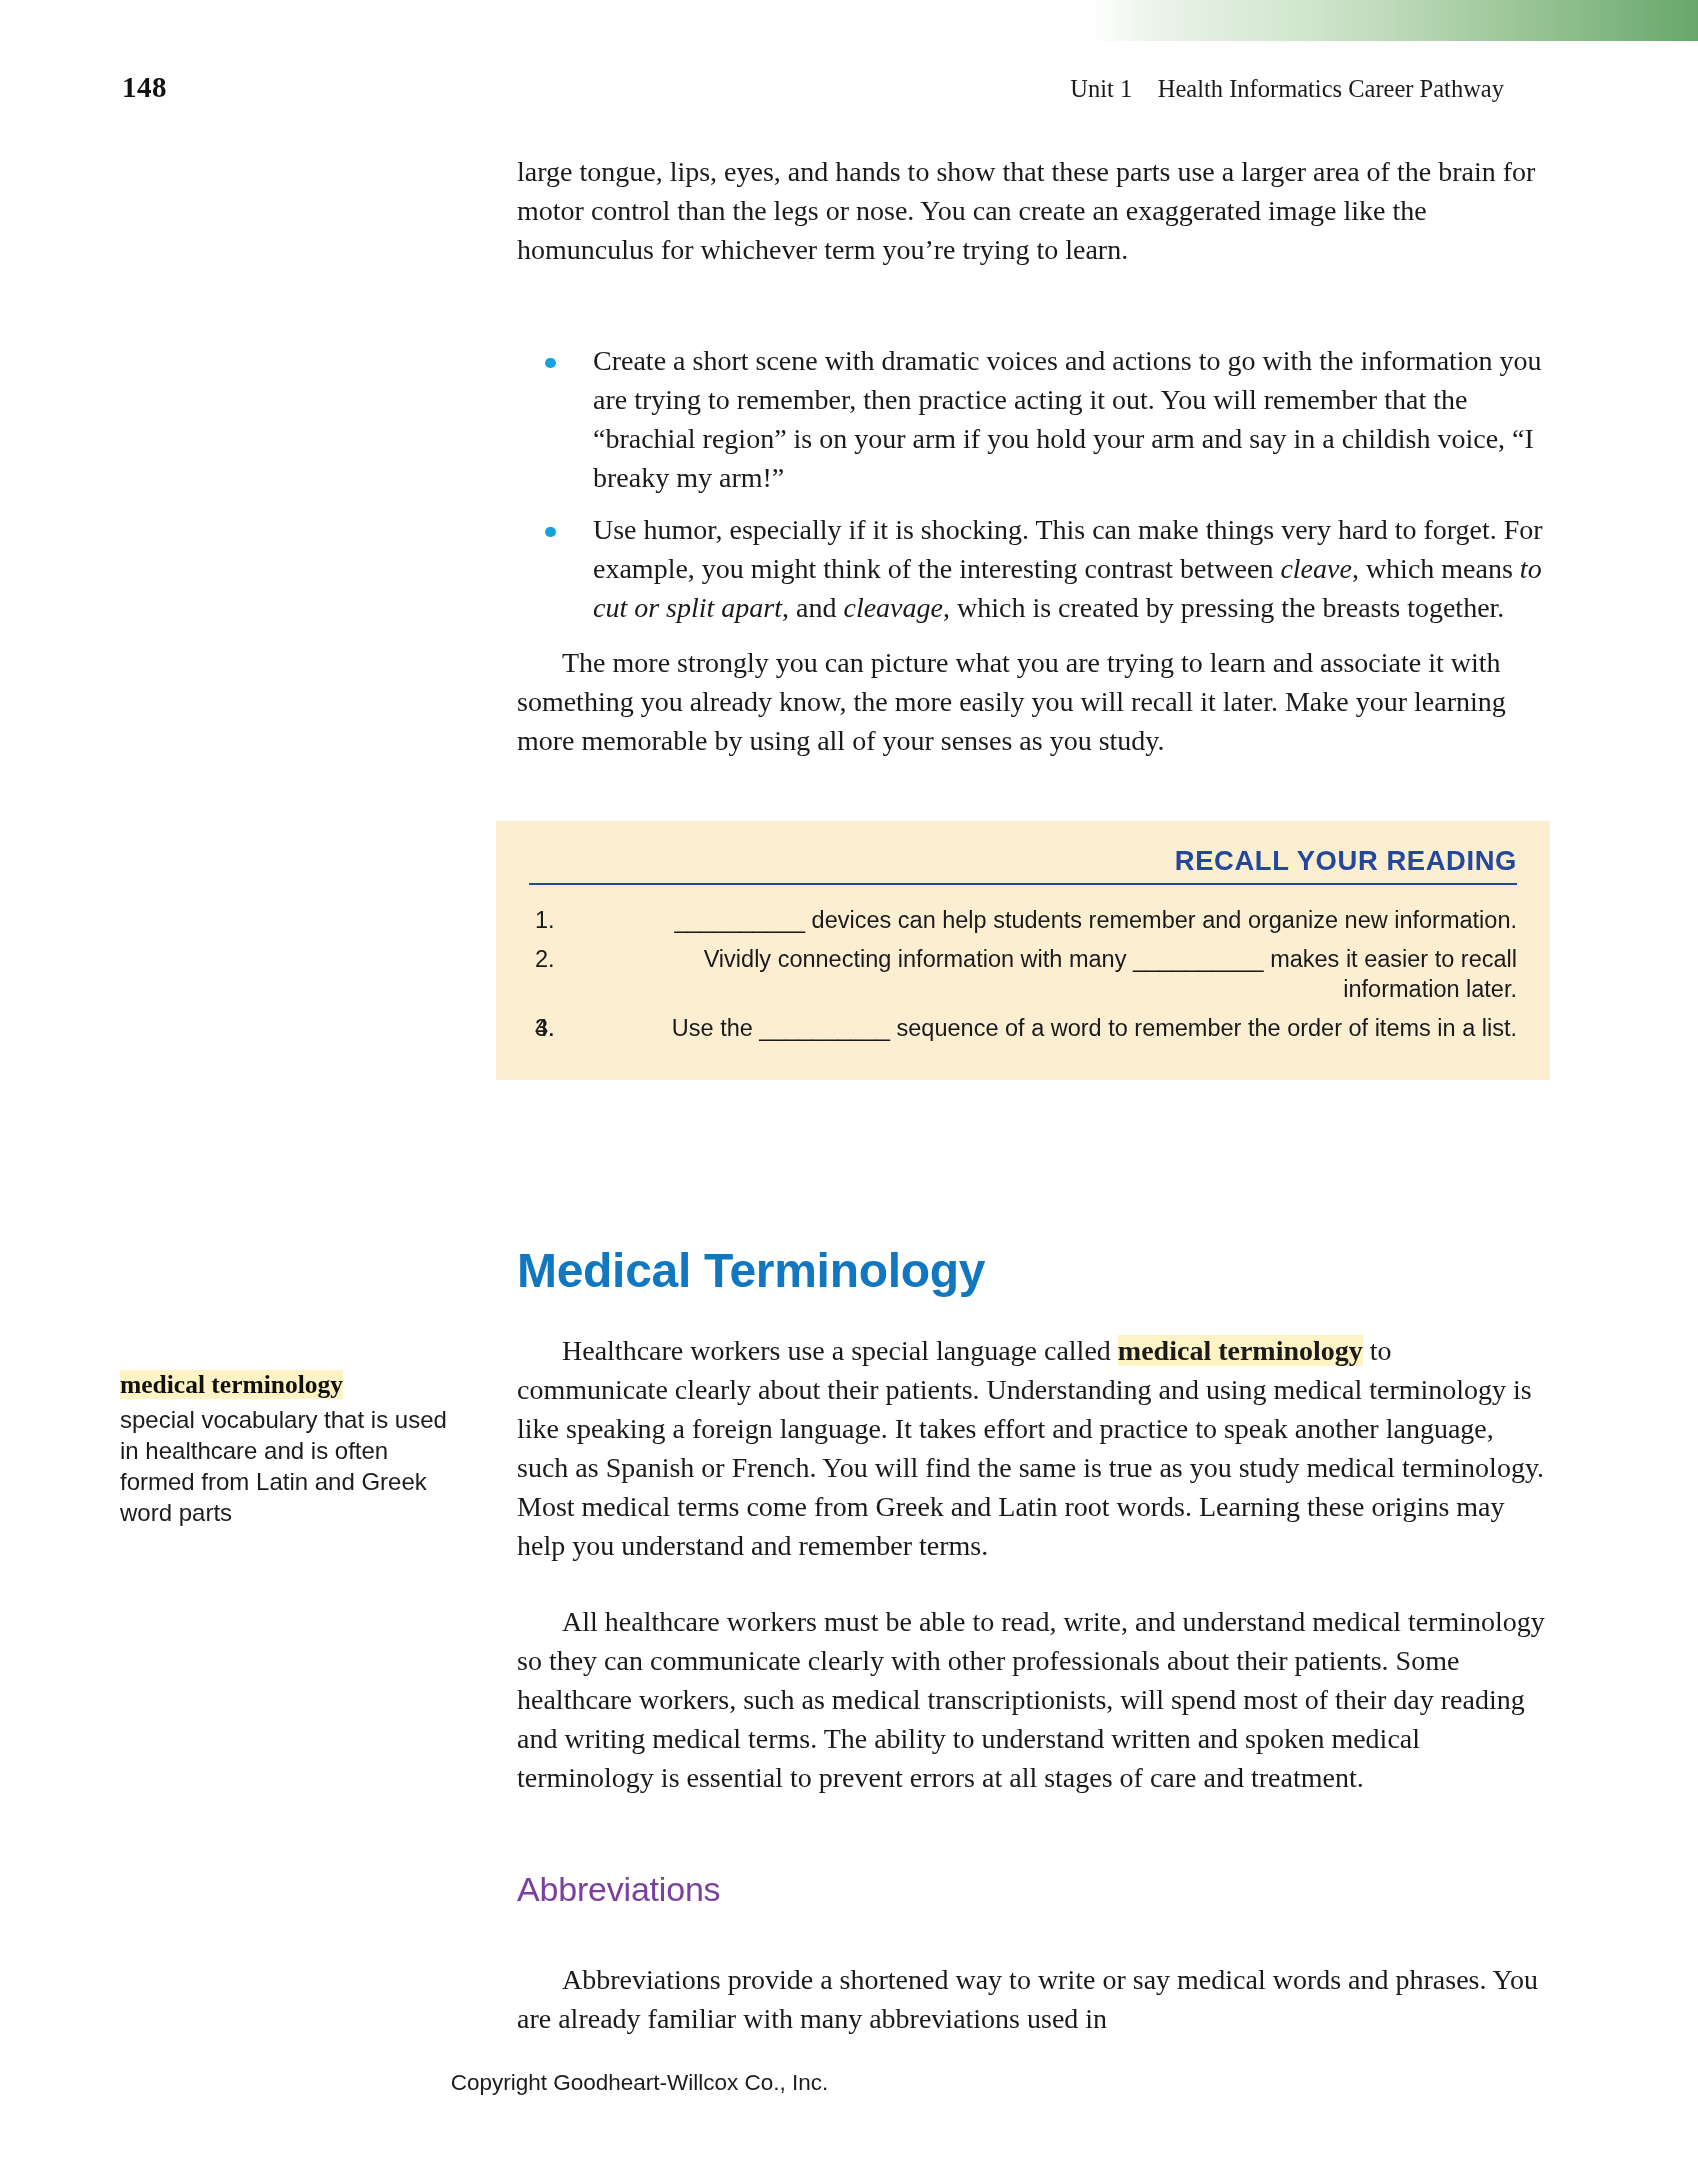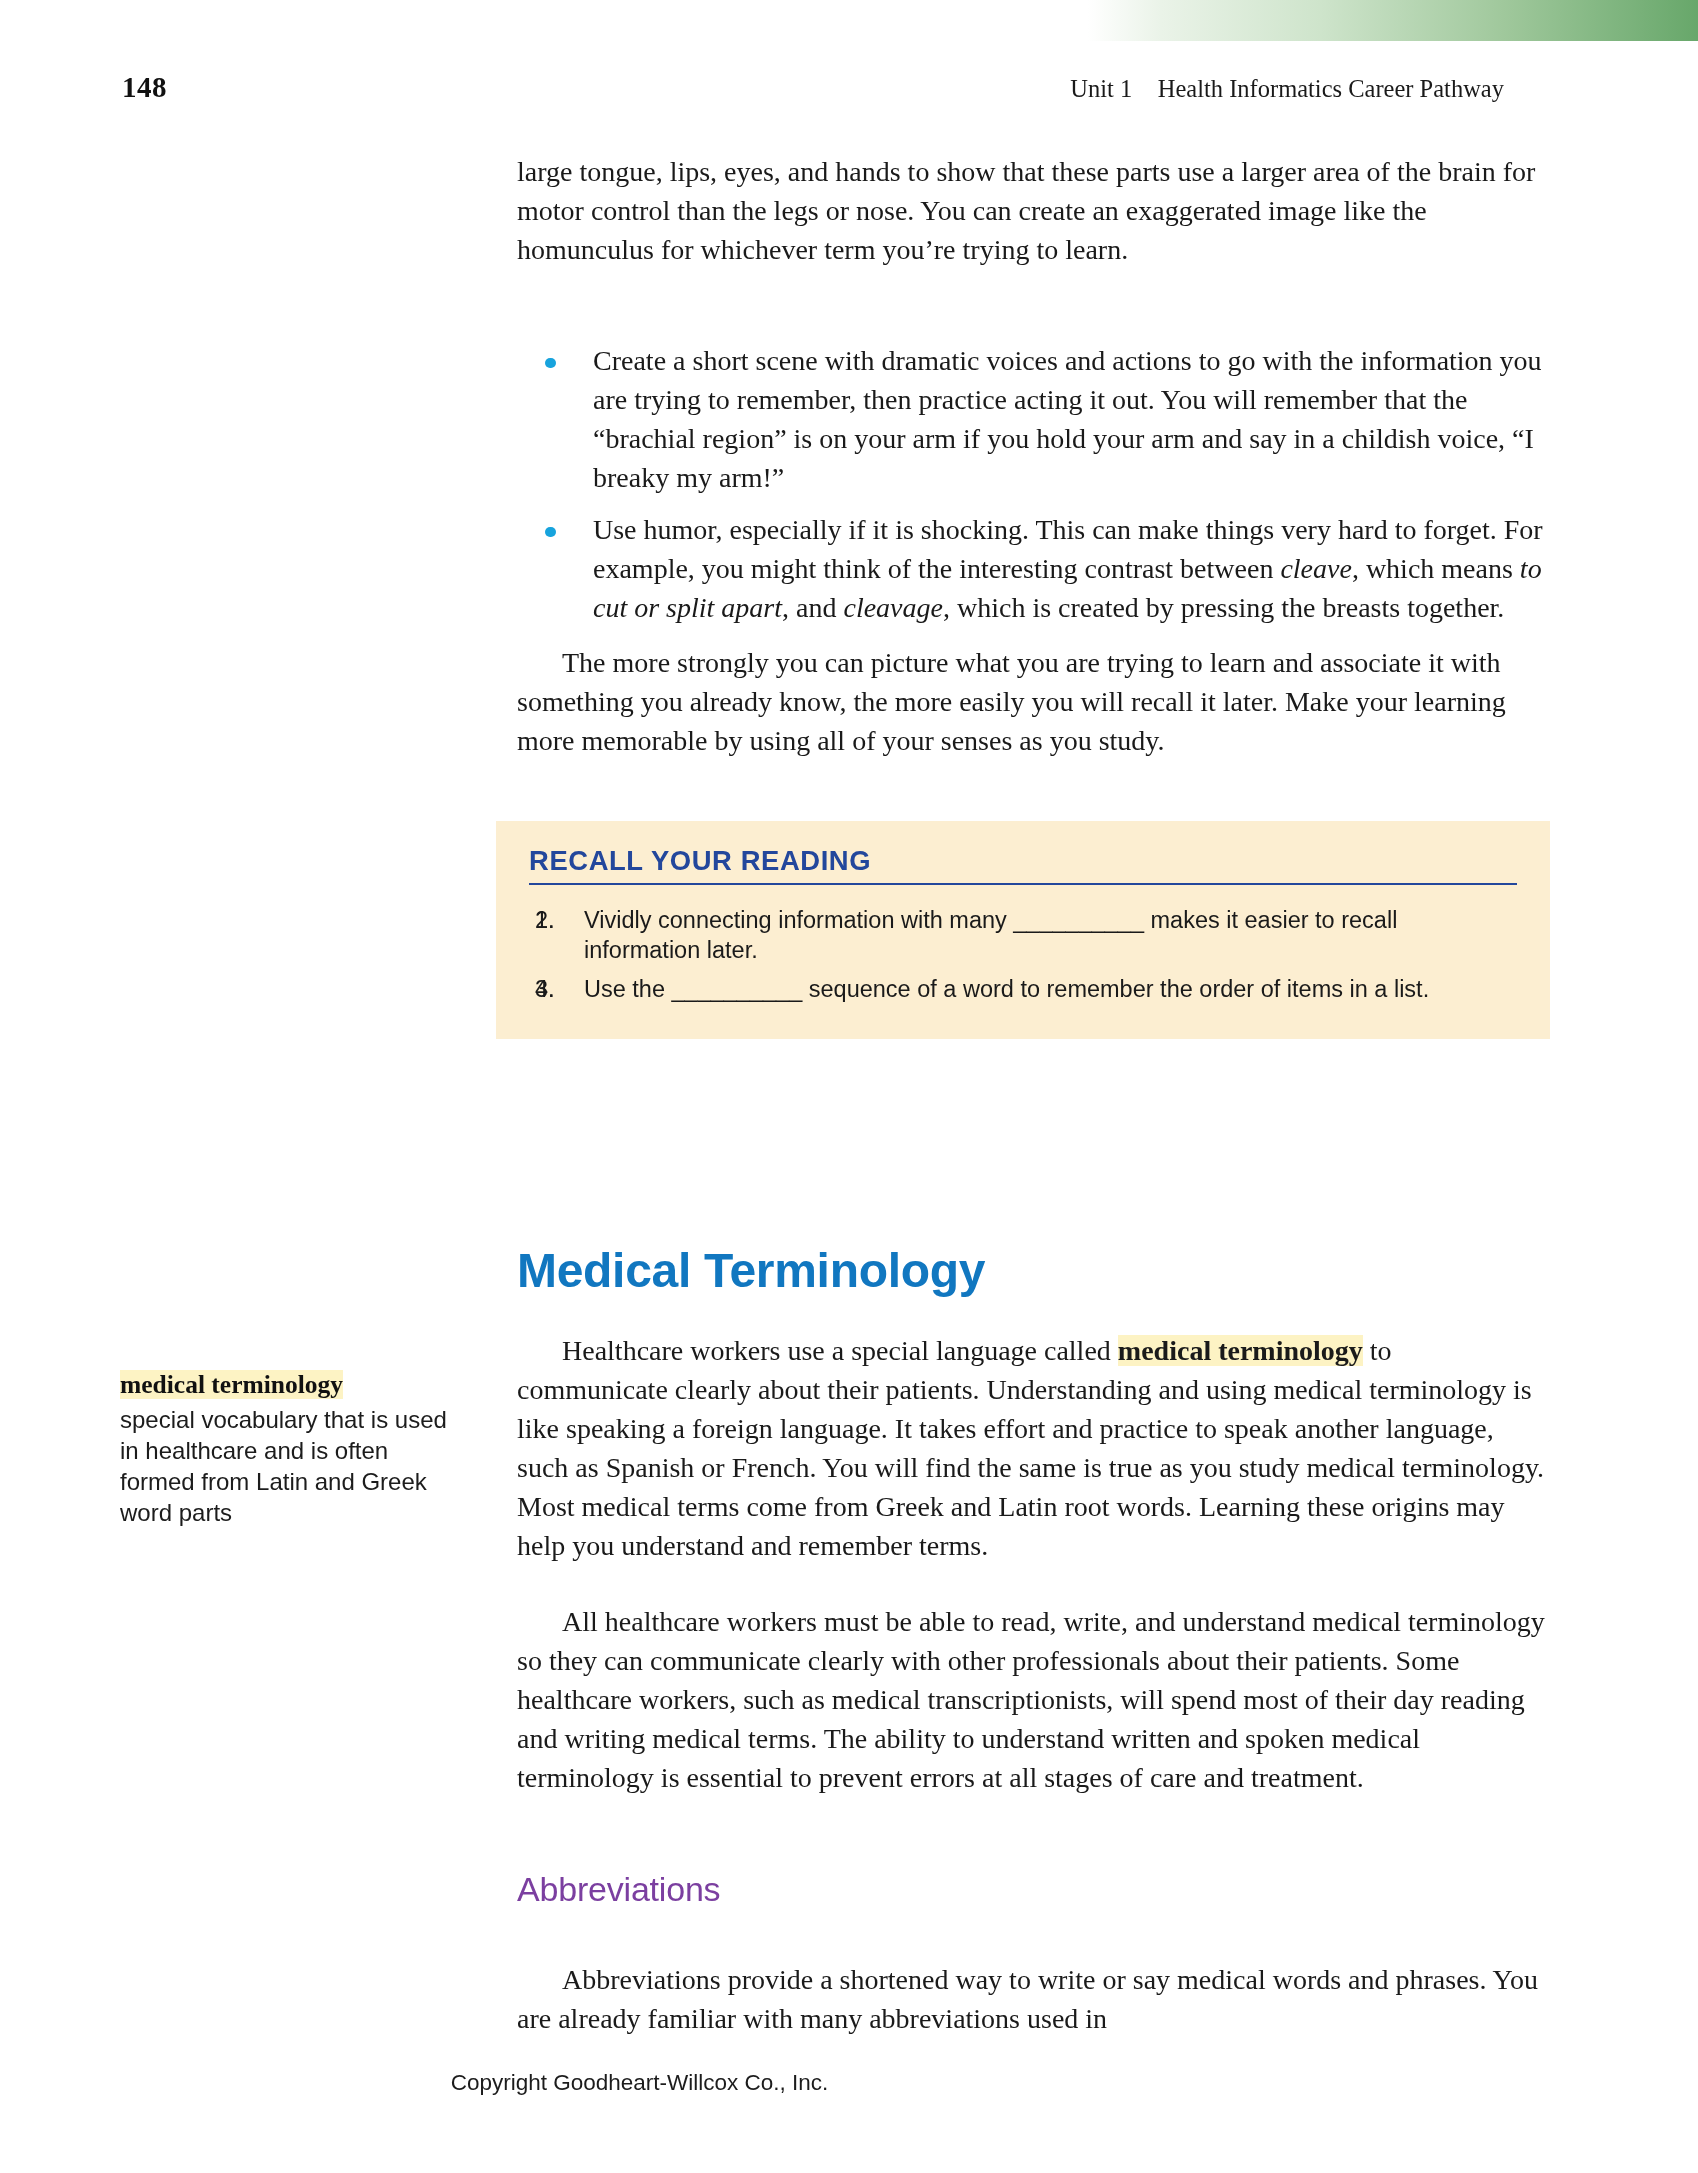--- a/index.html
+++ b/index.html
@@ -99,22 +99,23 @@
     background: #17a3dd;
   }
   em.ital { font-style: italic; }
 
   
   .recall-box {
     position: absolute;
     left: 496px;
     top: 821px;
     width: 1054px;
-    height: 218px;
+    height: 259px;
     background: #fceed1;
+    text-align: right;
   }
   .recall-inner {
     padding: 23.5px 33px 19.6px 33px;
   }
   .recall-title {
     font-family: "Liberation Sans", sans-serif;
     font-weight: bold;
     font-size: 27.4px;
     letter-spacing: 0.6px;
     color: #23479c;
@@ -258,20 +259,21 @@
 <div class="block" style="top:643px;">
   <p class="body indent">The more strongly you can picture what you are trying to learn and associate it with something you already know, the more easily you will recall it later. Make your learning more memorable by using all of your senses as you study.</p>
 </div>
 
 <div class="recall-box">
   <div class="recall-inner">
     <div class="recall-title">RECALL YOUR READING</div>
     <ol class="recall-list">
       <li>
         <span class="num">1.</span>
+        <span>__________ devices can help students remember and organize new information.</span>
       </li>
       <li>
         <span class="num">2.</span>
         <span>Vividly connecting information with many __________ makes it easier to recall information later.</span>
       </li>
       <li>
         <span class="num">3.</span>
       </li>
       <li>
         <span class="num">4.</span>

